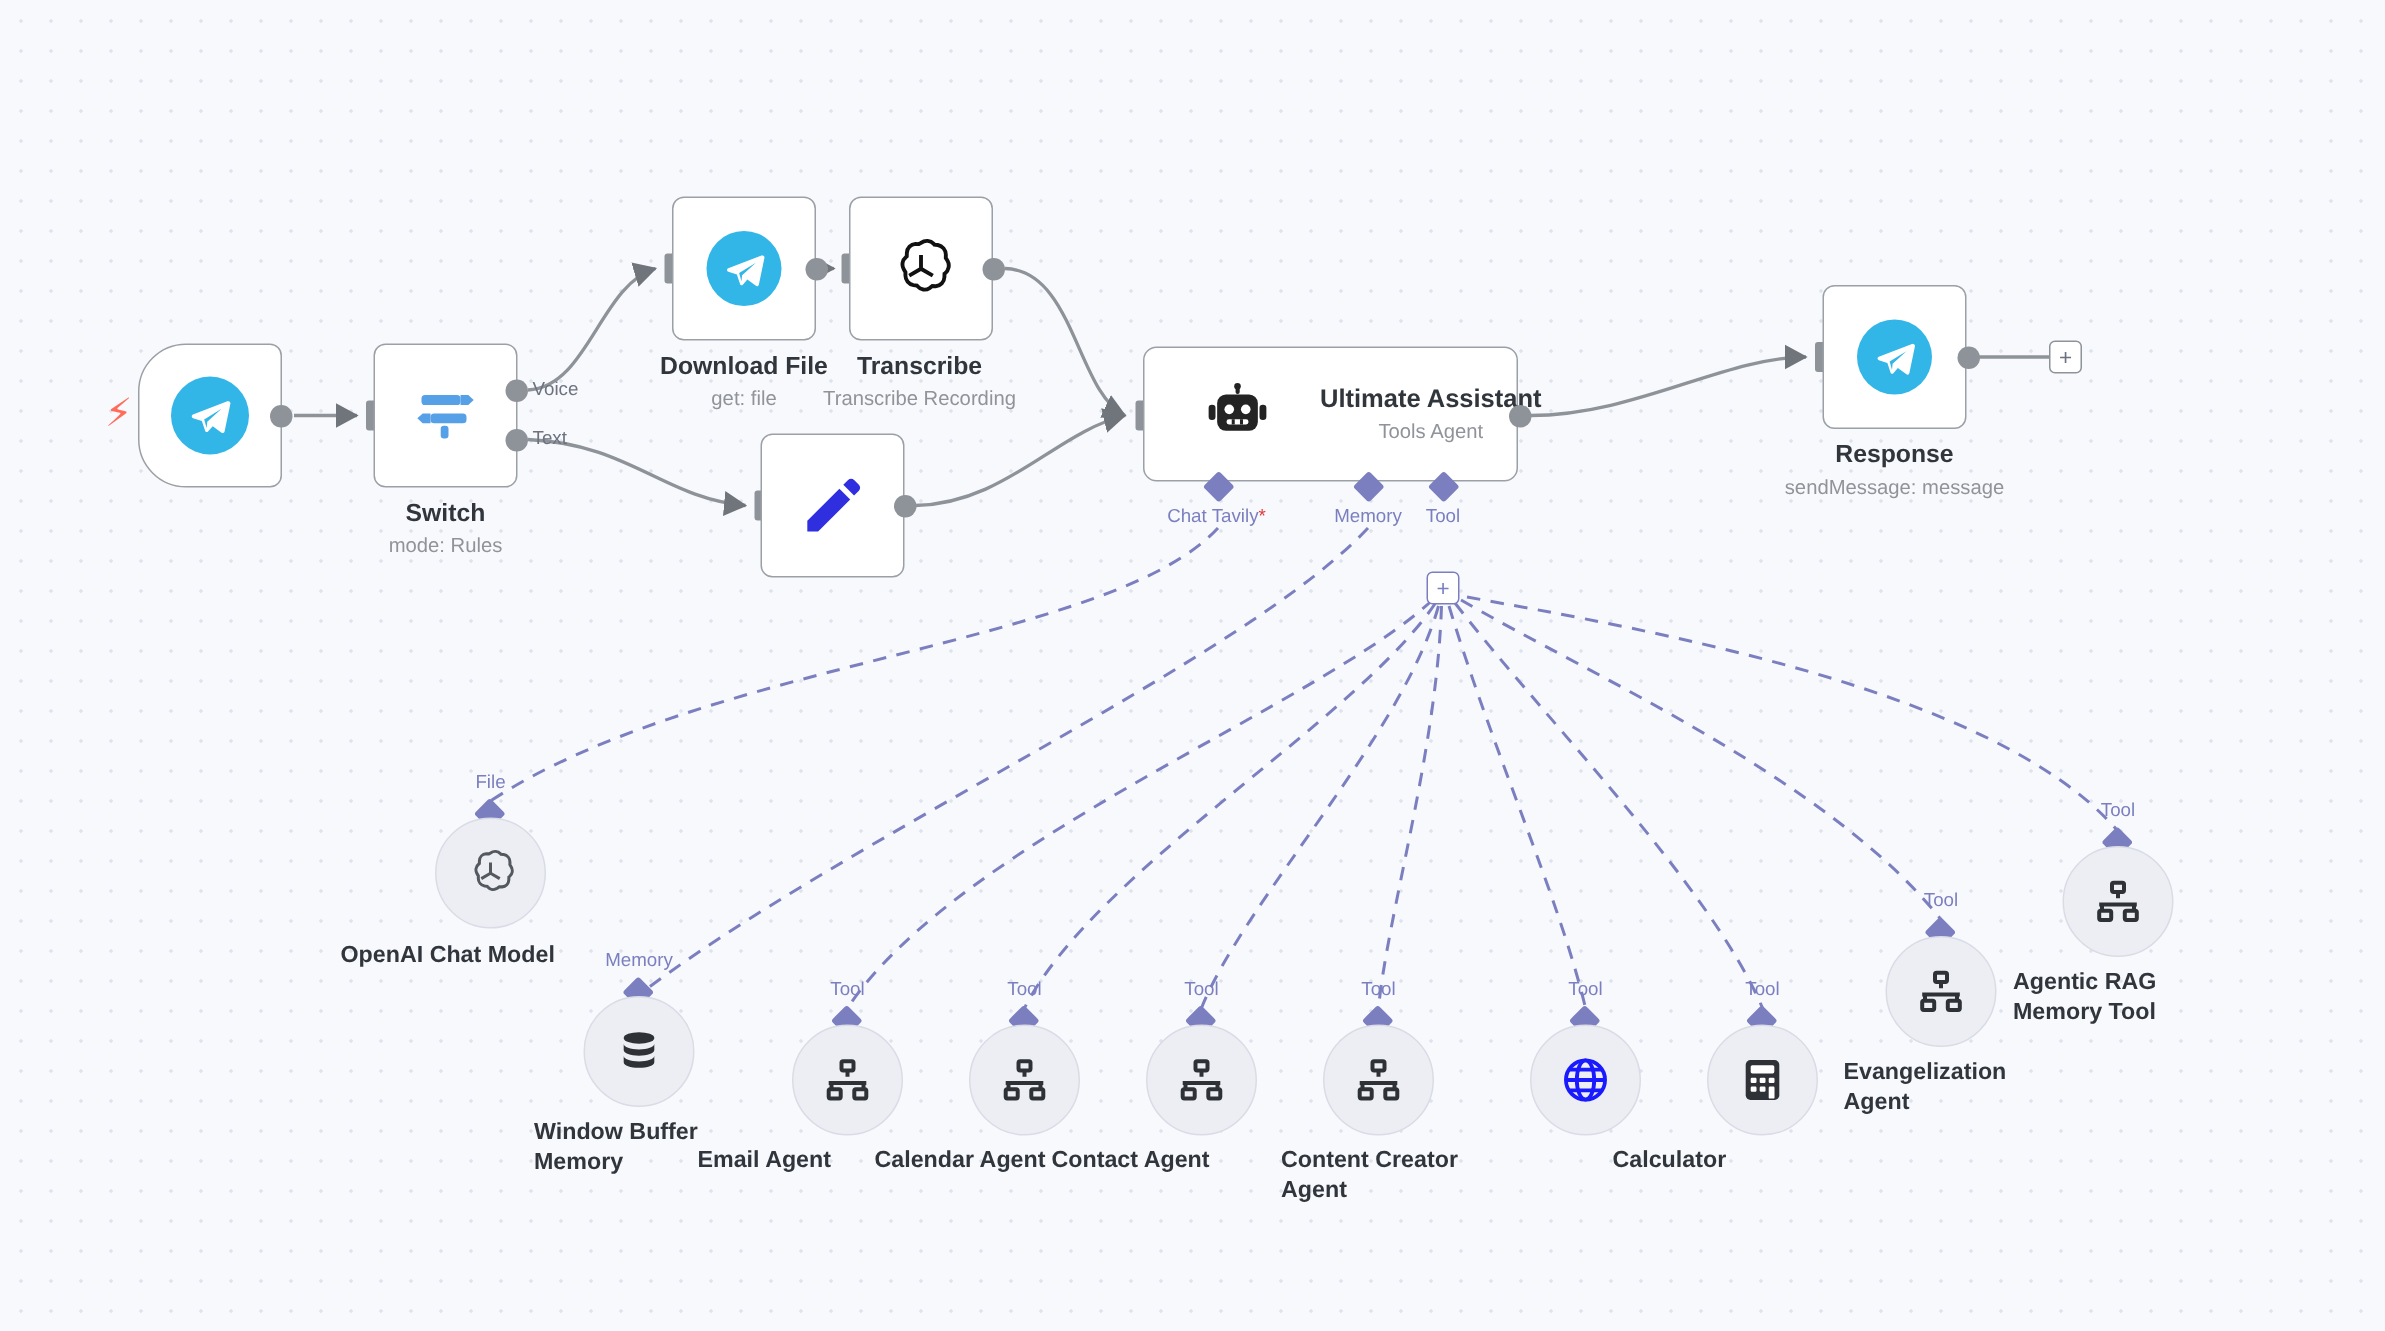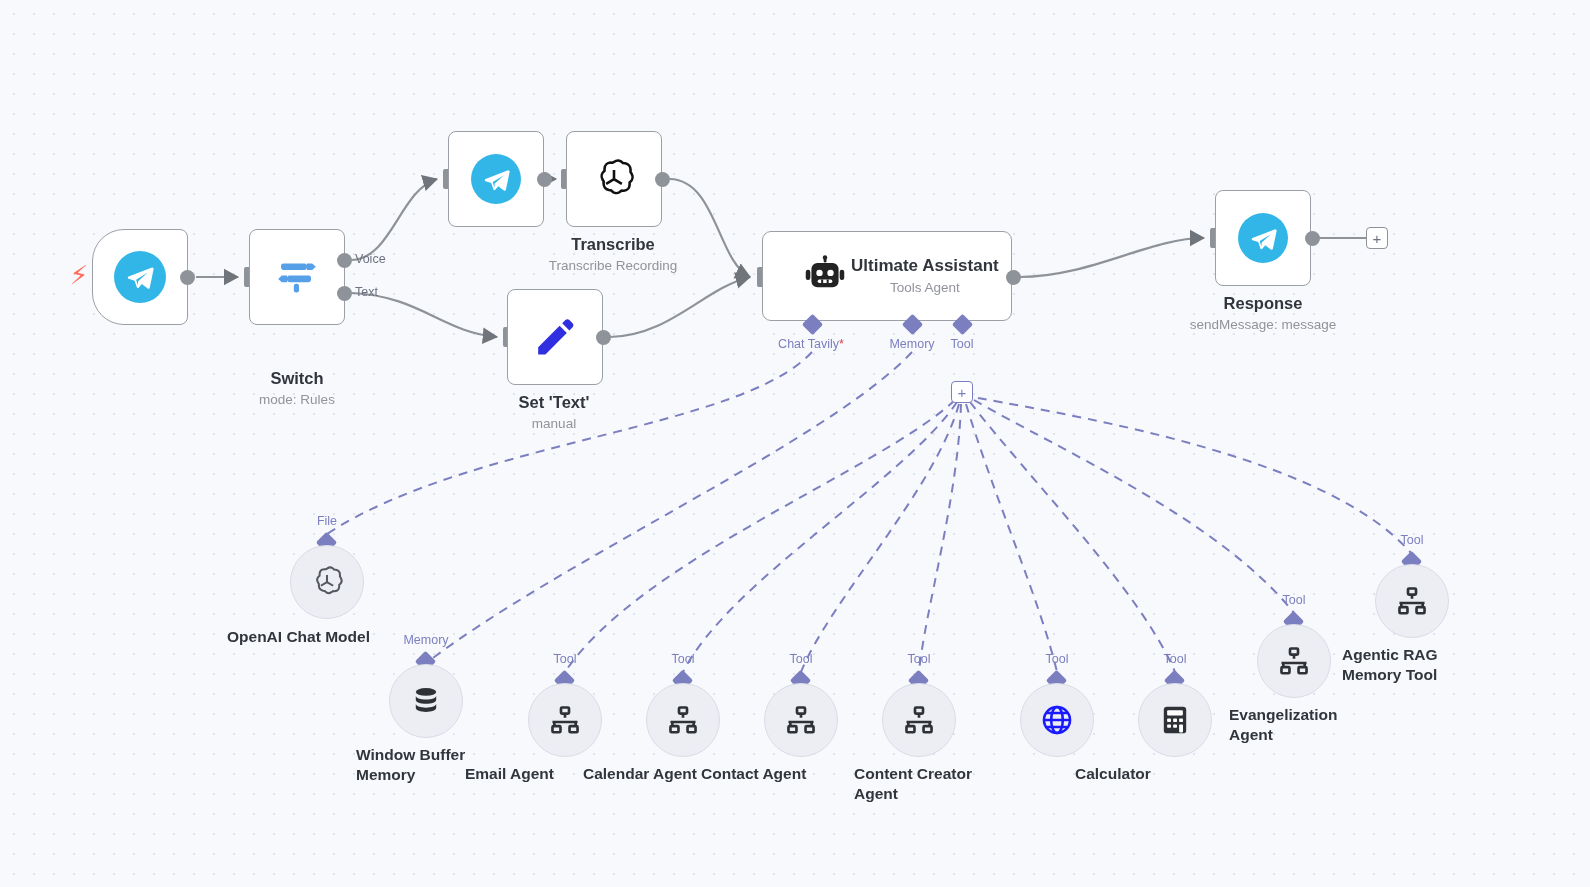--- a/index.html
+++ b/index.html
@@ -131,34 +131,38 @@
         <rect x="7" y="11.3" width="12" height="3.3" rx="1.2" fill="#56a0e8"></rect>
         <path d="M7 11.3H4.4L2.6 12.95l1.8 1.65H7z" fill="#56a0e8"></path>
         <rect x="10.4" y="15.4" width="2.6" height="4.3" rx="1.1" fill="#56a0e8"></rect>
       </svg>
     </span>
   </div>
   <div class="port-out" style="left:337px;top:253px;"></div>
   <div class="port-label" style="left:355px;top:252px;">Voice</div>
   <div class="port-out" style="left:337px;top:286px;"></div>
   <div class="port-label" style="left:355px;top:285px;">Text</div>
-  <div class="node-caption" style="left:297px;top:332px;margin-top:36px;">
+  <div class="node-caption" style="left:297px;top:332px;">
     <div class="n-title">Switch</div>
     <div class="n-sub">mode: Rules</div>
   </div>
 
   <div class="port-in" style="left:443px;top:169px;"></div>
   <div class="node" style="left:448px;top:131px;">
     <span class="tg small">
       <svg class="icon-svg" width="29" height="29" viewBox="0 0 24 24">
           <path fill="#fff" d="M21.6 4.3 2.9 11.5c-.9.35-.86 1.64.06 1.93l4.7 1.47 1.78 5.33c.22.65 1.05.82 1.5.3l2.5-2.86 4.73 3.47c.6.44 1.45.11 1.6-.62l3.1-14.8c.17-.8-.62-1.47-1.27-1.19zM8.9 14.1l9.25-5.7-7.6 6.92-.35 3.3-1.3-4.52z"></path>
         </svg>
     </span>
   </div>
   <div class="port-out" style="left:537px;top:172px;"></div>
+  <div class="node-caption" style="left:496px;top:234px;">
+    <div class="n-title">Download File</div>
+    <div class="n-sub">get: file</div>
+  </div>
 
   <div class="port-in" style="left:561px;top:169px;"></div>
   <div class="node" style="left:566px;top:131px;">
     <span>
       <svg class="icon-svg" width="46" height="46" viewBox="0 0 24 24" fill="none" stroke="#111" stroke-width="1.35">
         <path d="M12 3.1c1.45-1.05 3.3-.9 4.45.35l.2.22 1.2.15c1.62.3 2.8 1.72 2.8 3.4l-.03 1.1.6 1c.82 1.45.46 3.28-.8 4.3l-.25.2-.03 1.23c-.07 1.66-1.35 3.0-3 3.12l-1.2-.07-.95.7c-1.35.9-3.15.63-4.2-.6l-.22-.27-1.2-.15c-1.63-.3-2.8-1.73-2.8-3.4l.03-1.1-.6-1c-.83-1.45-.47-3.28.8-4.3l.25-.2.03-1.23c.07-1.66 1.35-3 3-3.12l1.2.07z"></path>
         <path d="M12 7.3v4.8l4.1 2.4M12 12.1 7.9 14.5M12 12.1V7.3"></path>
       </svg>
     </span>
   </div>
@@ -171,42 +175,38 @@
   <div class="port-in" style="left:503px;top:327px;"></div>
   <div class="node" style="left:507px;top:289px;">
     <span>
       <svg class="icon-svg" width="48" height="48" viewBox="0 0 24 24">
         <path fill="#2f2fe0" d="M3.6 17.1 14.3 6.4l3.6 3.6L7.2 20.7H3.6z"></path>
         <path fill="#2f2fe0" d="M15.6 5.1 17.2 3.5c.55-.55 1.45-.55 2 0l1.6 1.6c.55.55.55 1.45 0 2l-1.6 1.6z"></path>
       </svg>
     </span>
   </div>
   <div class="port-out" style="left:596px;top:330px;"></div>
-  <div class="node-caption" style="left:554px;top:392px;">
-    <div class="n-title">Set 'Text'</div>
-    <div class="n-sub">manual</div>
-  </div>
 
   <div class="port-in" style="left:757px;top:267px;"></div>
   <div class="node wide" style="left:762px;top:231px;">
     <span style="margin-left:40px;">
       <svg class="icon-svg" width="44" height="44" viewBox="0 0 24 24" fill="#232323">
         <rect x="11.3" y="2.1" width="1.5" height="2.6" rx="0.7"></rect>
         <circle cx="12" cy="1.9" r="1.2"></circle>
         <rect x="4.6" y="4.9" width="14.8" height="13.2" rx="3.2"></rect>
         <rect x="1.5" y="8.6" width="2.5" height="5.6" rx="1.2"></rect>
         <rect x="20" y="8.6" width="2.5" height="5.6" rx="1.2"></rect>
         <circle cx="9" cy="10.3" r="1.75" fill="#fff"></circle>
         <circle cx="15" cy="10.3" r="1.75" fill="#fff"></circle>
         <rect x="8" y="13.9" width="8" height="1.9" rx="0.9" fill="#fff"></rect>
         <rect x="9.9" y="13.9" width="1.1" height="1.9" fill="#232323"></rect>
         <rect x="12.9" y="13.9" width="1.1" height="1.9" fill="#232323"></rect>
       </svg>
     </span>
-    <span style="margin-left:4px;text-align:center;">
+    <span style="margin-left:33px;text-align:center;">
       <span class="n-title" style="display:block;font-size:17px;">Ultimate Assistant</span>
       <span class="n-sub" style="display:block;">Tools Agent</span>
     </span>
   </div>
   <div class="port-out" style="left:1006px;top:270px;"></div>
 
   <div class="diamond" style="left:805px;top:317px;"></div>
   <div class="diamond-label" style="left:811px;top:337px;">
     <span>Chat Tavily</span><span class="req">*</span>
   </div>

